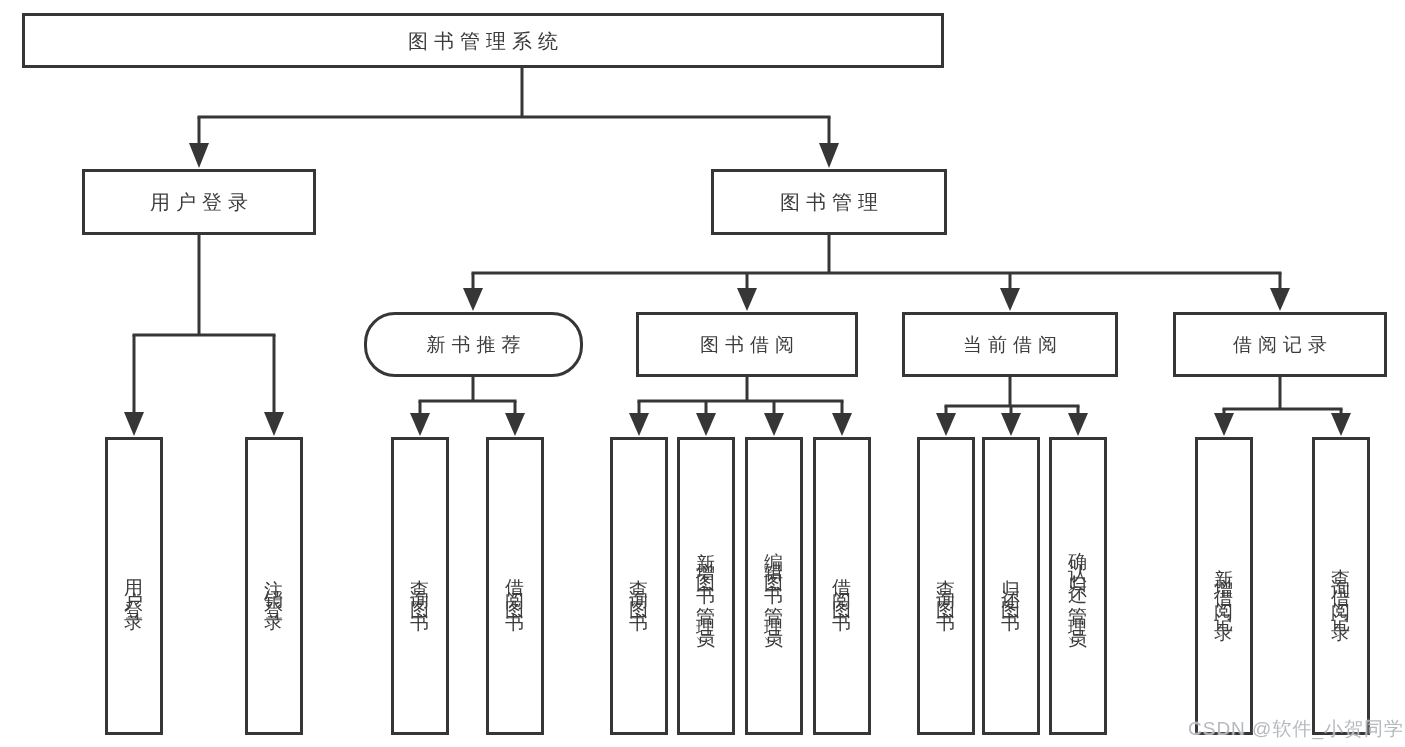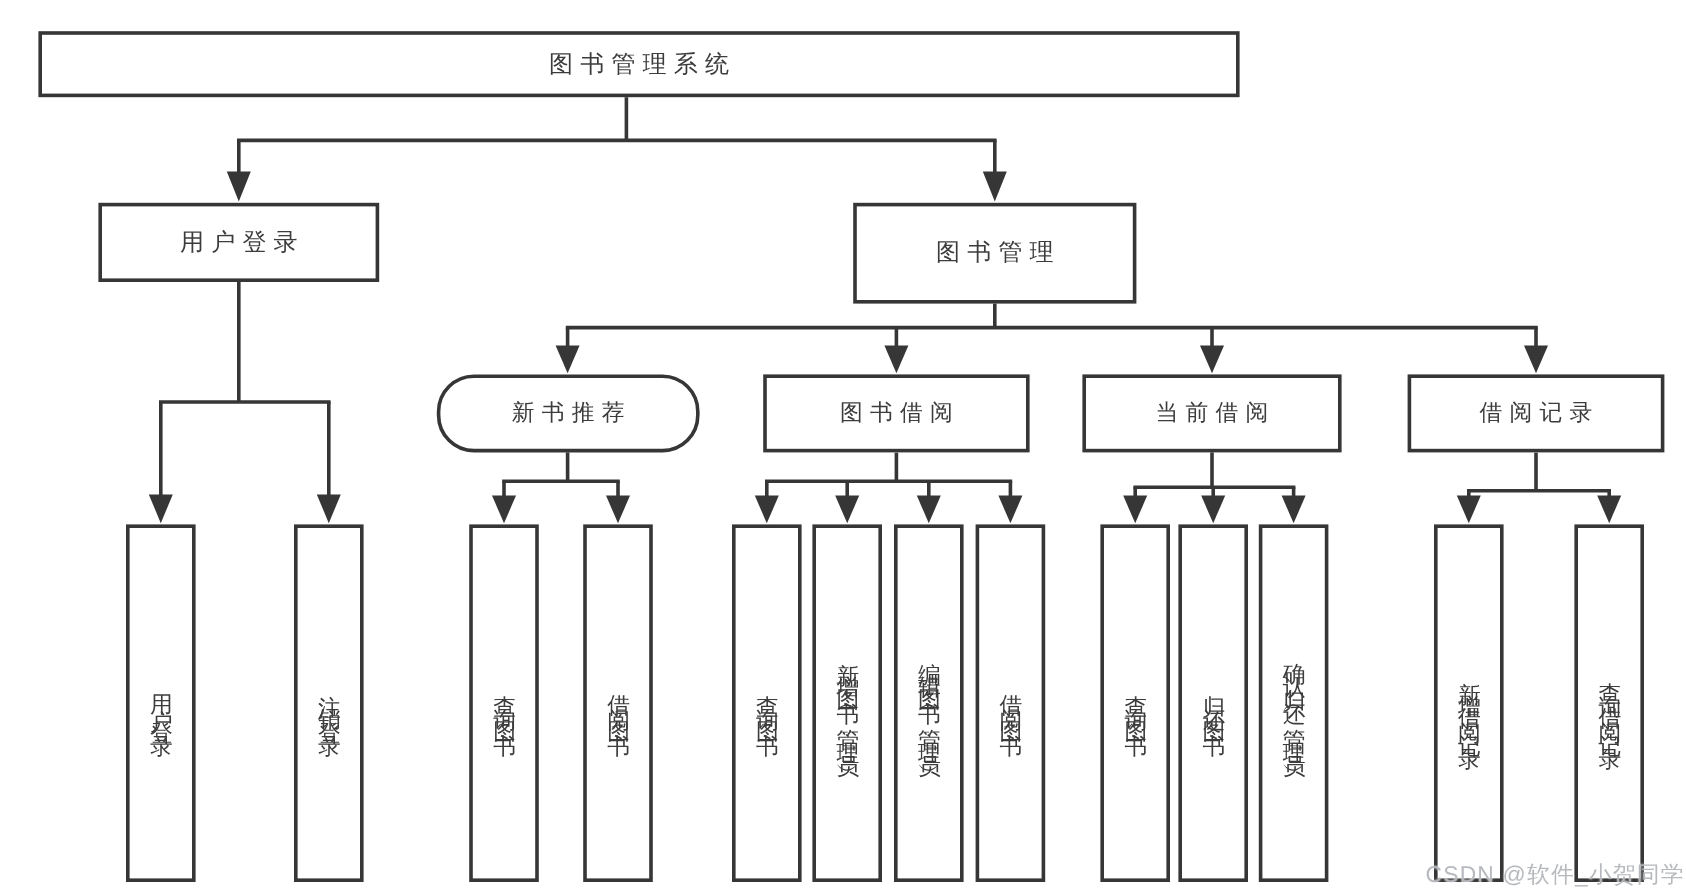--- a/index.html
+++ b/index.html
@@ -122,28 +122,28 @@
       <polygon points="764,413 784,413 774,436"></polygon>
       <polygon points="832,413 852,413 842,436"></polygon>
       <polygon points="936,413 956,413 946,436"></polygon>
       <polygon points="1001,413 1021,413 1011,436"></polygon>
       <polygon points="1068,413 1088,413 1078,436"></polygon>
       <polygon points="1214,413 1234,413 1224,436"></polygon>
       <polygon points="1331,413 1351,413 1341,436"></polygon>
     </g>
   </svg>
 
-  <div class="box" style="left:22px; top:26px; width:1001px; height:55px;margin-left:10px;">
+  <div class="box" style="left:22px; top:13px; width:922px; height:55px;">
     <span class="h-label">图书管理系统</span>
   </div>
 
   <div class="box" style="left:82px; top:169px; width:234px; height:66px;">
     <span class="h-label">用户登录</span>
   </div>
-  <div class="box" style="left:711px; top:169px; width:236px; height:84px;">
+  <div class="box" style="left:711px; top:169px; width:236px; height:66px;">
     <span class="h-label">图书管理</span>
   </div>
 
   <div class="box lvl3" style="left:364px; top:312px; width:219px; height:65px;border-radius:31px;">
     <span class="h-label">新书推荐</span>
   </div>
   <div class="box lvl3" style="left:902px; top:312px; width:216px; height:65px;">
     <span class="h-label">当前借阅</span>
   </div>
   <div class="box lvl3" style="left:636px; top:312px; width:222px; height:65px;">

